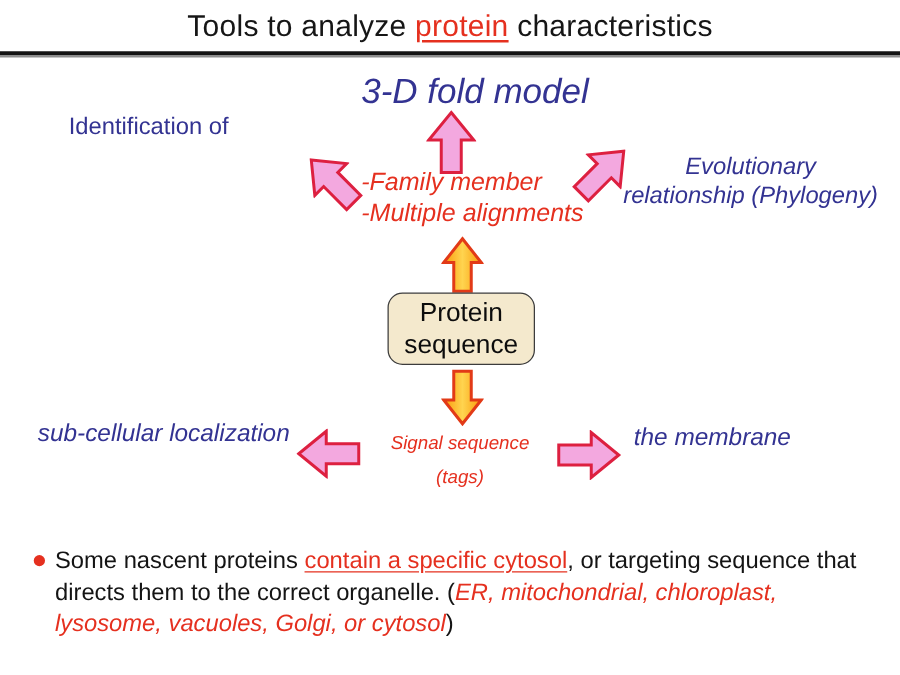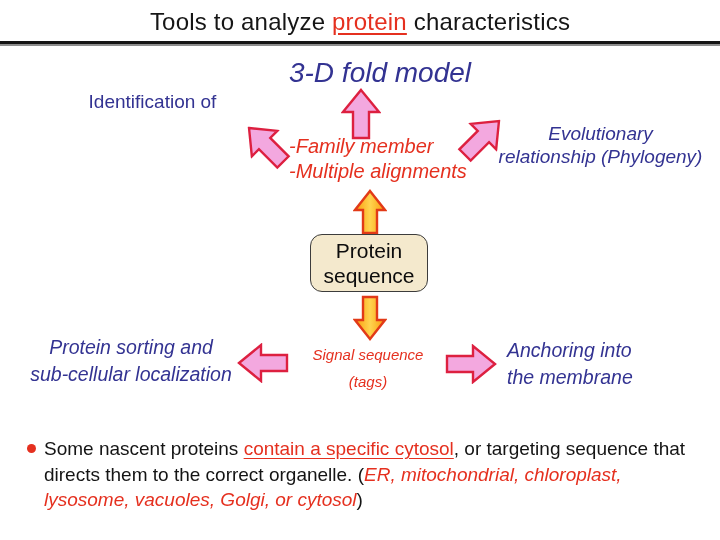--- a/index.html
+++ b/index.html
@@ -28,21 +28,21 @@
   }
   .rule-dark{position:absolute;top:41px;left:0;width:720px;height:3px;background:#141414;}
   .rule-gray{position:absolute;top:44px;left:0;width:720px;height:2px;background:#8d8d8d;}
 
   .lbl{position:absolute;white-space:nowrap;}
   .blue{color:var(--dark-blue);}
   .redtxt{color:var(--red);}
   .it{font-style:italic;}
 
   .top-label{top:57px;left:280px;width:200px;text-align:center;font-size:28px;}
-  .left-label{top:90px;left:55px;width:195px;text-align:center;font-size:19px;line-height:23px;}
+  .left-label{top:90px;left:55px;width:195px;font-size:19px;line-height:23px;}
   .right-label{top:93px;left:488px;width:225px;text-align:center;font-size:19px;line-height:23px;margin-top:29px;}
   .center-red{top:134px;left:289px;font-size:20px;line-height:25px;}
   .bottom-red{top:341px;left:293px;width:150px;text-align:center;font-size:15px;line-height:27px;}
   .bottom-left{top:334px;left:22px;width:218px;text-align:center;font-size:19.5px;line-height:26.5px;}
   .bottom-right{top:337px;left:507px;font-size:19.5px;line-height:26.5px;}
 
   .seq-box{
     position:absolute;left:310px;top:234px;width:118px;height:58px;
     background:var(--box-fill);border:1.6px solid #3c3c3c;border-radius:12px;
     box-sizing:border-box;display:flex;flex-direction:column;align-items:center;justify-content:center;
@@ -134,26 +134,24 @@
     <div>Protein</div>
     <div>sequence</div>
   </div>
 
   <div class="lbl redtxt it bottom-red">
     <div>Signal sequence</div>
     <div>(tags)</div>
   </div>
 
   <div class="lbl blue it bottom-left">
-    <div>Protein sorting and</div>
     <div>sub-cellular localization</div>
   </div>
 
   <div class="lbl blue it bottom-right">
-    <div>Anchoring into</div>
     <div>the membrane</div>
   </div>
 
   <div class="bullet-row">
     <span class="dot"></span>
     <div class="bullet-text"><span>Some nascent proteins </span><span class="sig">contain a specific cytosol</span><span>, or targeting sequence that directs them to the correct organelle. (</span><span class="organelles">ER, mitochondrial, chloroplast, lysosome, vacuoles, Golgi, or cytosol</span><span>)</span></div>
   </div>
 
 </div>
 

